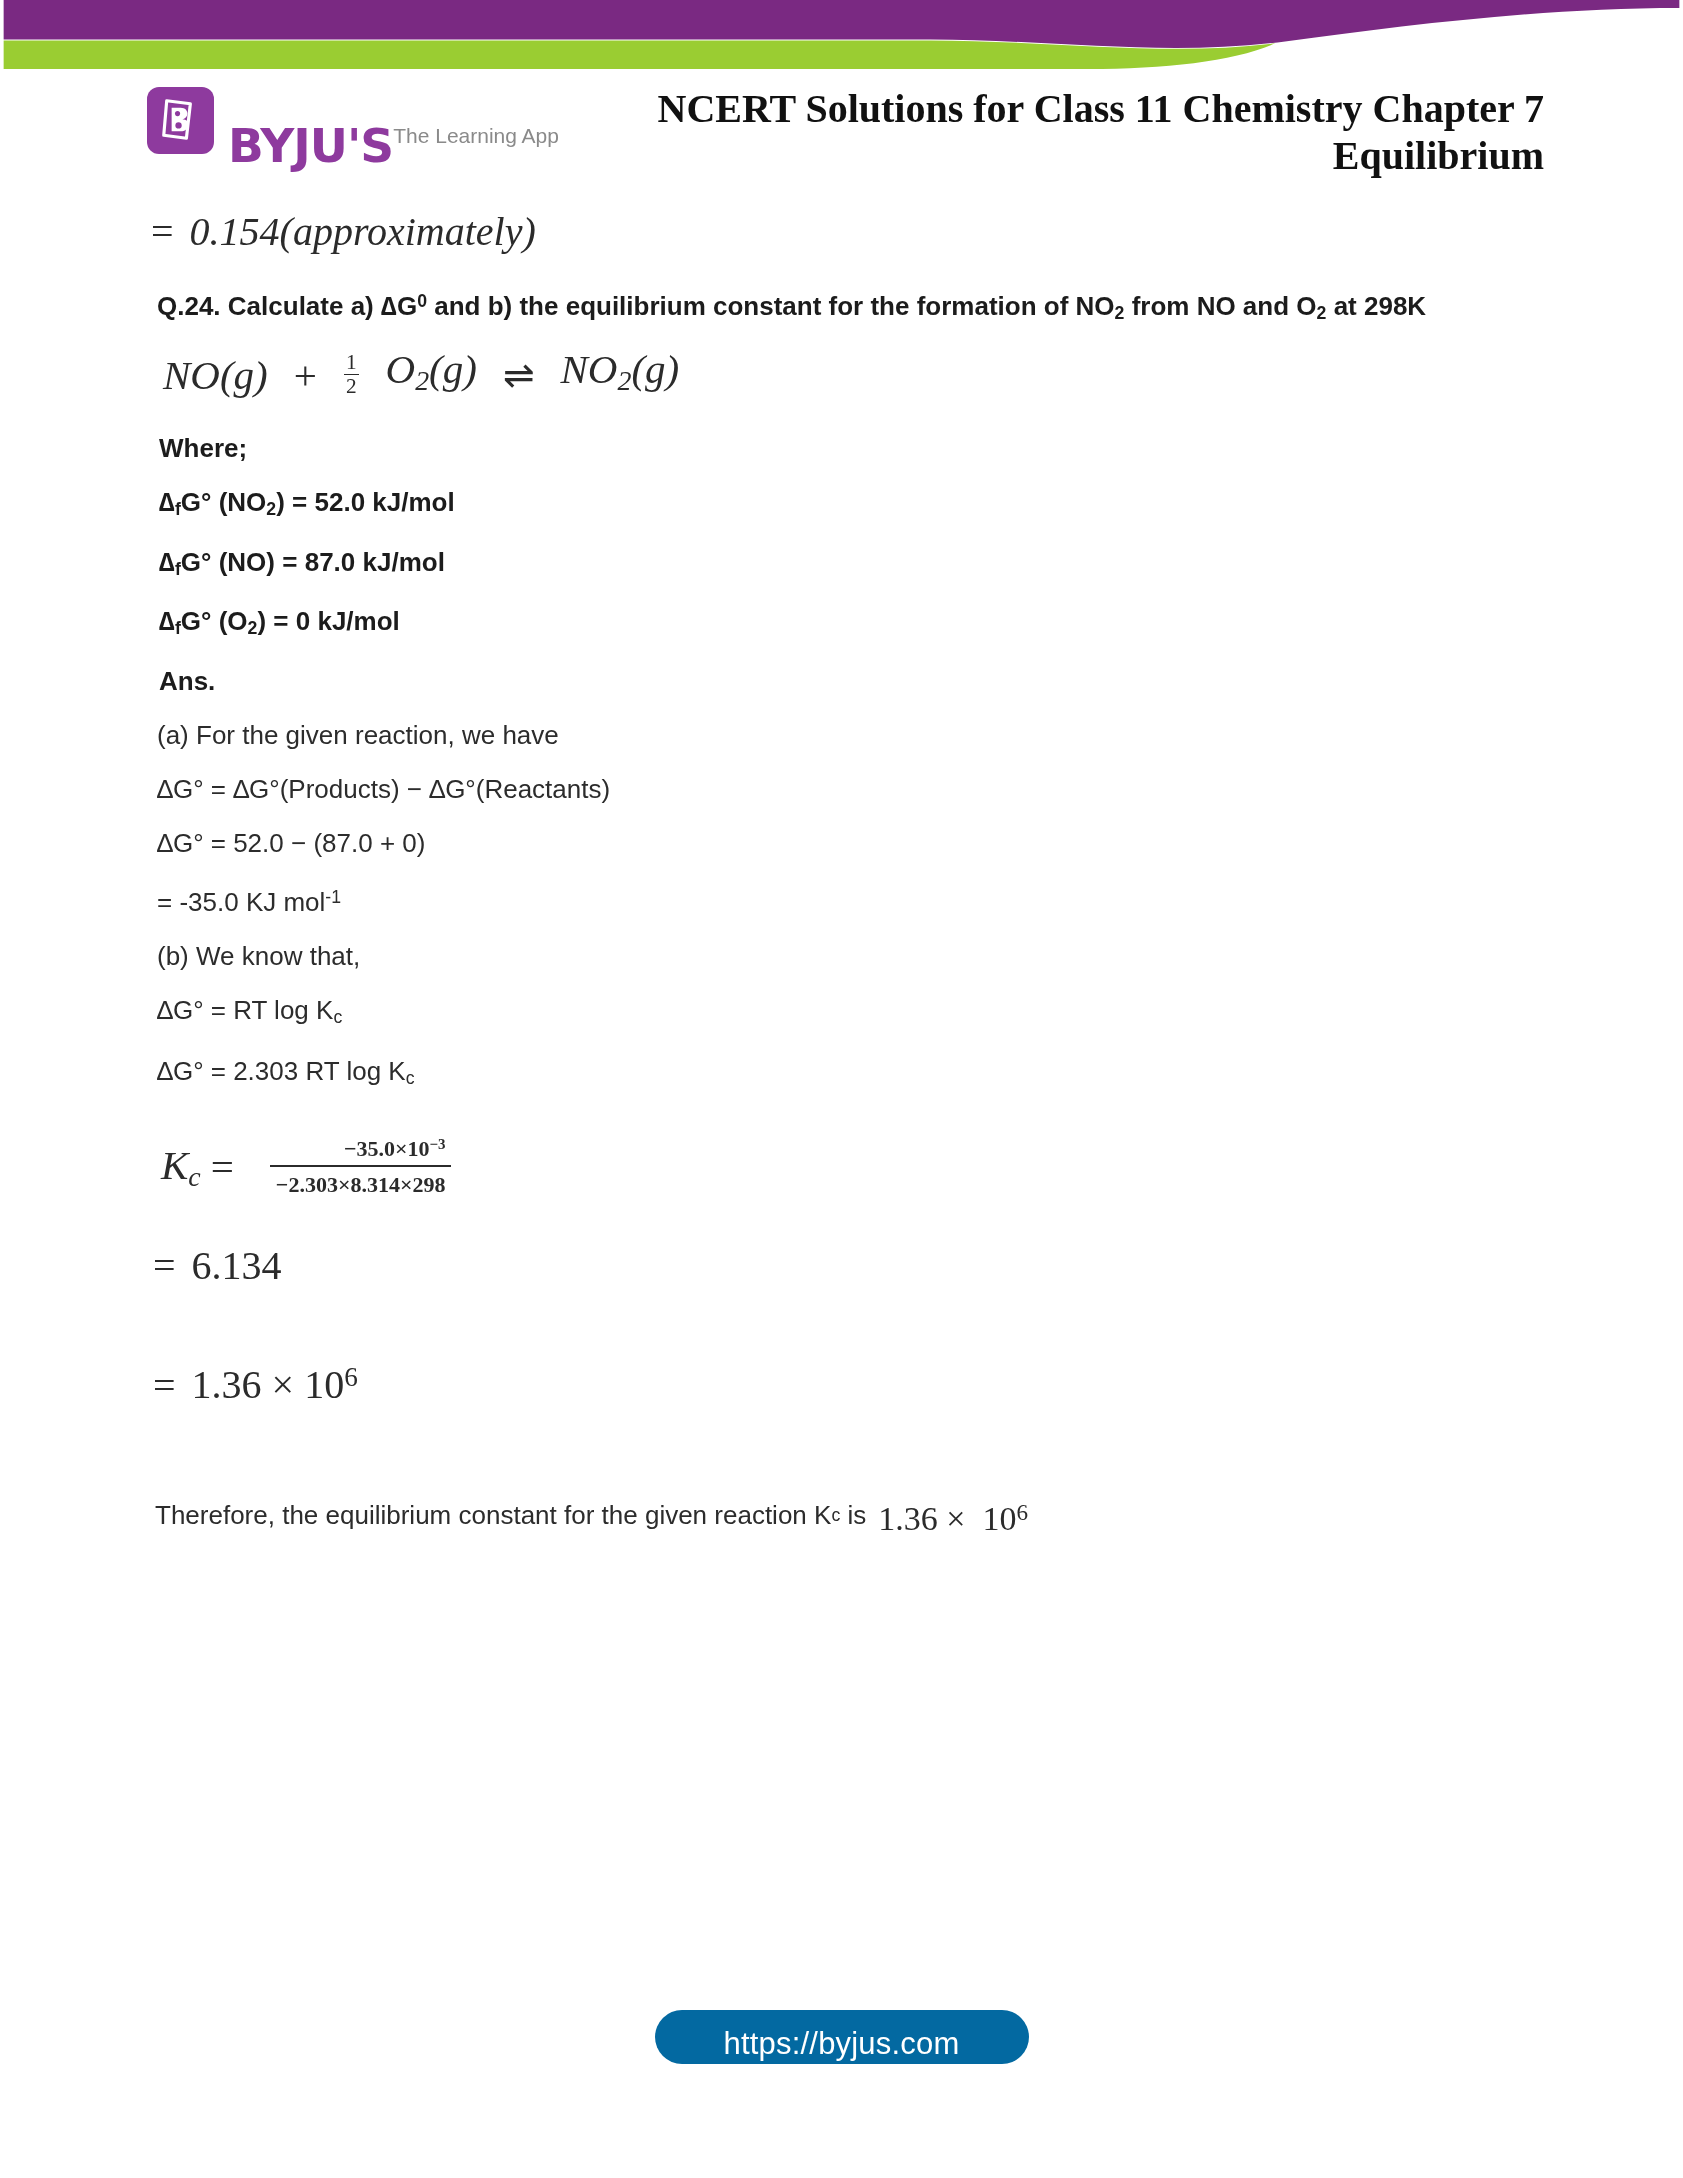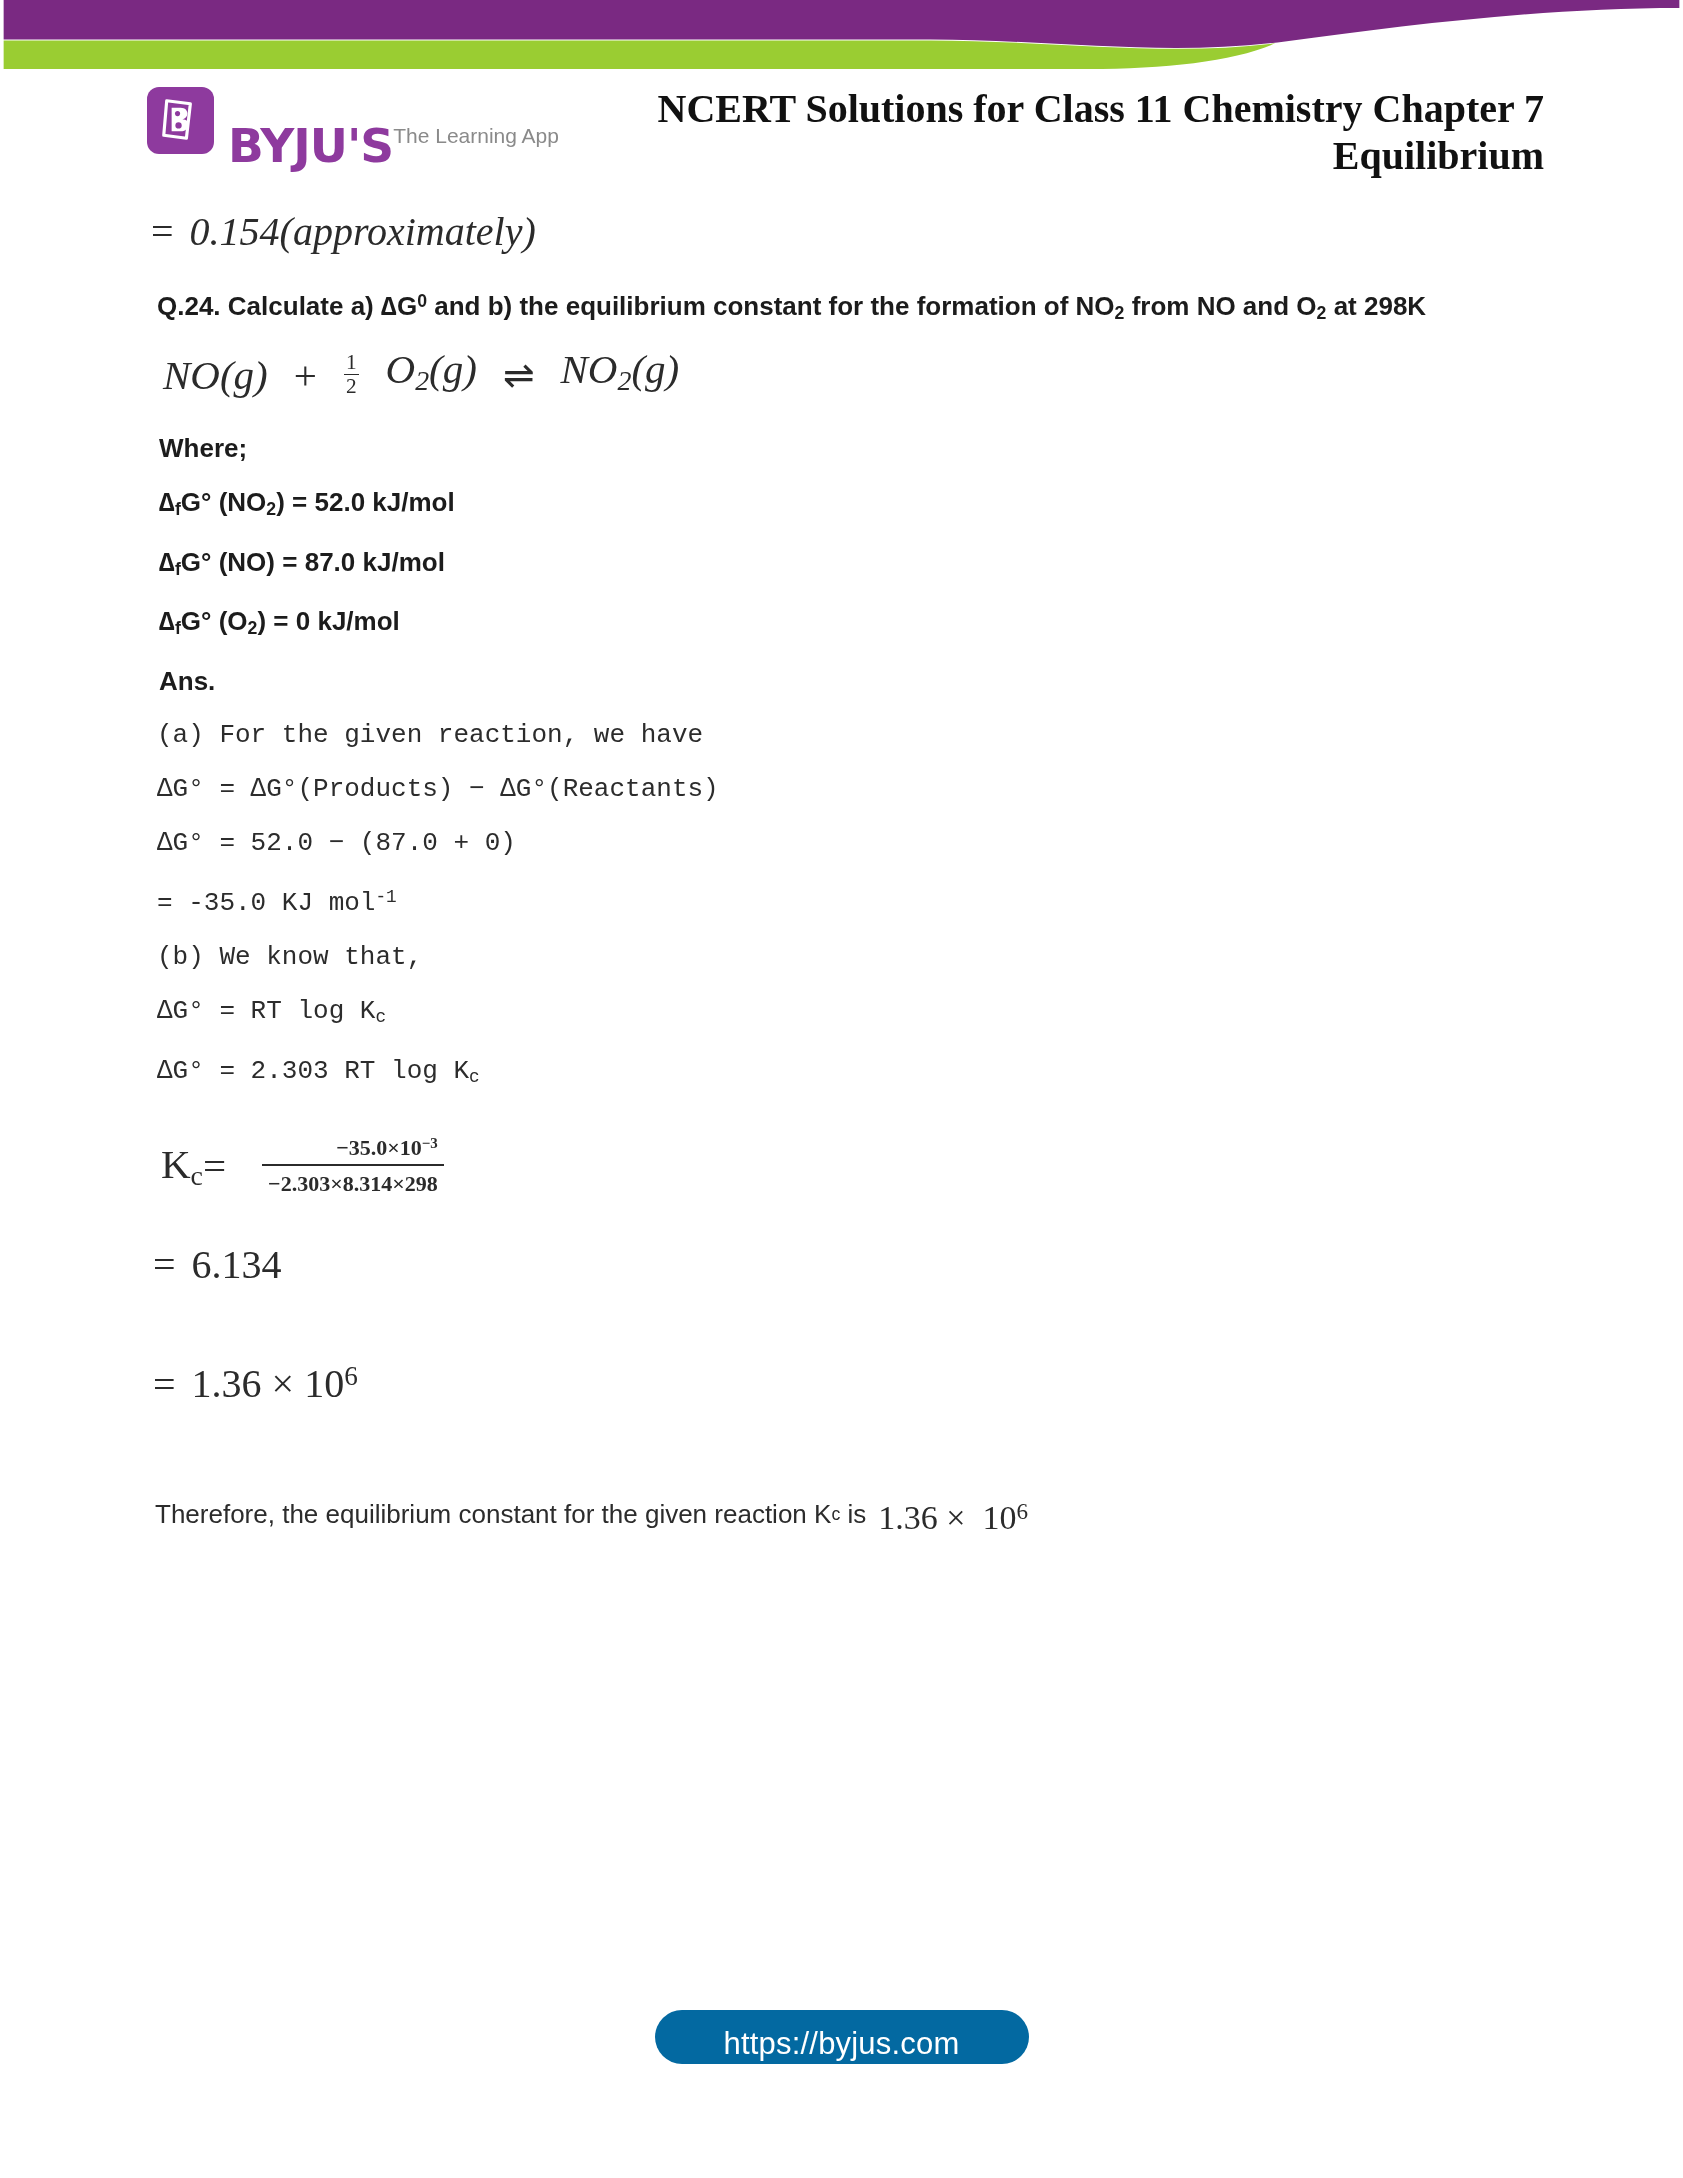--- a/index.html
+++ b/index.html
@@ -146,42 +146,43 @@
     font-weight: bold;
     font-size: 26px;
     line-height: 32px;
     color: #1c1c1c;
     padding-left: 10px;
     margin-bottom: 22px;
   }
   .bold-line.tight { margin-bottom: 20px; }
 
   .body-line {
-    font-family: Liberation Mono, monospace;
+    font-family: Liberation Sans, sans-serif;
     font-weight: normal;
     font-size: 26px;
     line-height: 32px;
     color: #2c2c2c;
     padding-left: 8px;
     margin-bottom: 22px;
   }
 
   
   .frac-block {
     padding-left: 12px;
     margin-top: 40px;
     margin-bottom: 34px;
     display: flex;
     align-items: center;
     font-family: "Liberation Serif", serif;
     color: #2b2b2b;
   }
   .frac-block .lhs {
+    font-style: italic;
     font-size: 41px;
-    margin-right: 0;
+    margin-right: 10px;
   }
   .frac-block .eqsign {
     font-style: normal;
     font-size: 41px;
     margin-right: 36px;
   }
   .frac-stack {
     display: inline-flex;
     flex-direction: column;
     align-items: flex-end;

